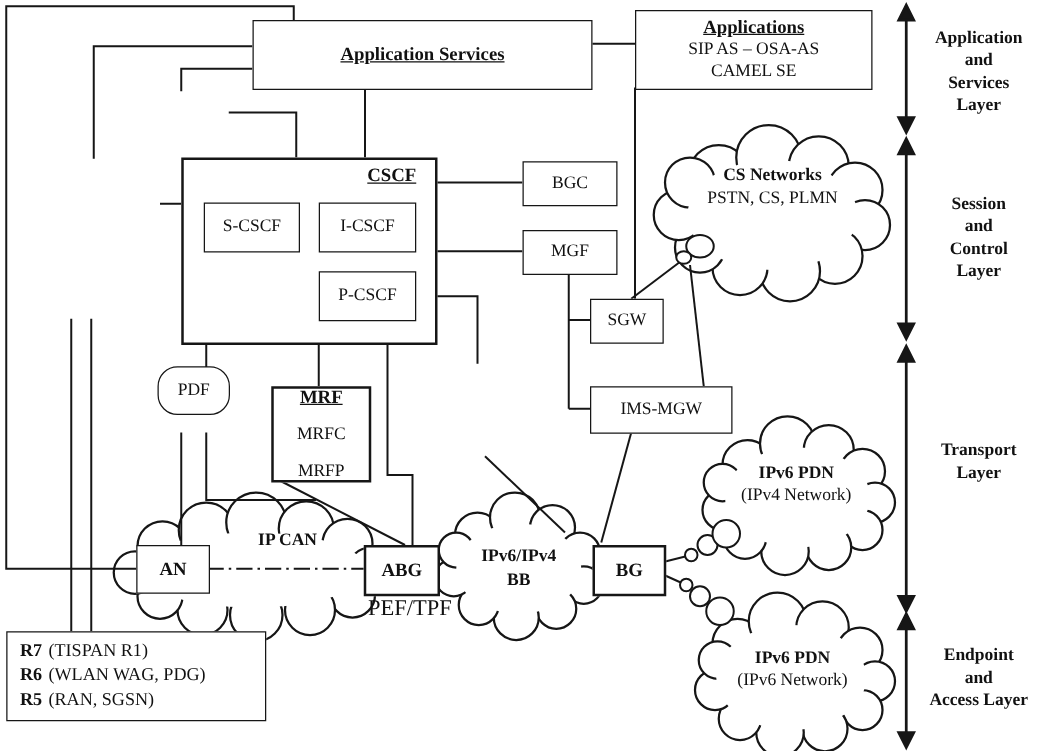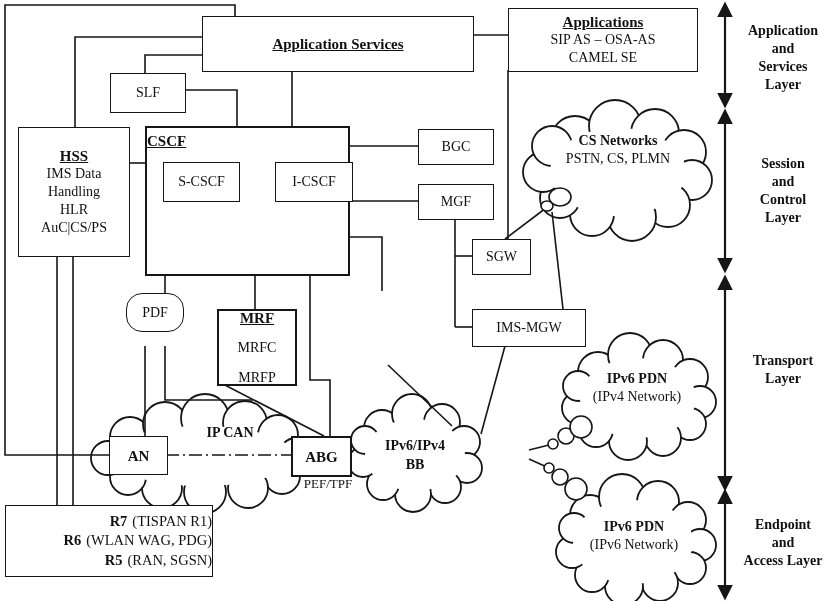--- a/index.html
+++ b/index.html
@@ -9,23 +9,23 @@
   .box{position:absolute;border:1.6px solid #161616;background:#fff;z-index:3;
        display:flex;flex-direction:column;align-items:center;justify-content:center;
        text-align:center;font-size:14px;line-height:18px;}
   .thick{border-width:2.6px;}
   .b{font-weight:bold;}
   .u{text-decoration:underline;}
   .t15{font-size:15px;}
   .cloud-label{position:absolute;z-index:4;text-align:center;font-size:14px;line-height:18px;}
   .layer-label{position:absolute;z-index:4;text-align:center;font-weight:bold;font-size:14px;
                line-height:18px;white-space:pre-line;width:110px;left:728px;}
-  .free-label{position:absolute;z-index:4;font-size:13px;}
-  .cscf-title{position:absolute;top:4px;left:0;right:3px;text-align:left;}
-  .r-lines{align-items:flex-end;padding-left:10px;line-height:19.5px;font-size:14.5px;}
+  .free-label{position:absolute;z-index:4;font-size:18px;}
+  .cscf-title{position:absolute;top:4px;left:0;right:15px;text-align:right;}
+  .r-lines{align-items:flex-start;padding-left:10px;line-height:19.5px;font-size:14.5px;}
   .r-lines .b{margin-right:5px;}
 </style>
 </head>
 <body>
 
 <div class="stage">
 
   <svg class="wires" width="838" height="601" viewBox="0 0 838 601">
     <g stroke="#161616" stroke-width="1.8" fill="#fff">
       <circle cx="575" cy="140" r="24"></circle>
@@ -162,40 +162,33 @@
   <div class="box" style="left:202px;top:16px;width:270px;height:54px;">
     <div class="b u t15">Application Services</div>
   </div>
 
   <div class="box" style="left:508px;top:8px;width:188px;height:62px;">
     <div class="b u t15">Applications</div>
     <div>SIP AS – OSA-AS</div>
     <div>CAMEL SE</div>
   </div>
 
-  <div class="box" style="left:110px;top:73px;width:74px;height:38px;">
-    <div>SLF</div>
-  </div>
-
-  <div class="box" style="left:18px;top:127px;width:110px;height:128px;">
-    <div class="b u t15">HSS</div>
-    <div>IMS Data</div>
-    <div>Handling</div>
-    <div>HLR</div>
-    <div>AuC|CS/PS</div>
-  </div>
+
 
   <div class="box thick" style="left:145px;top:126px;width:201px;height:146px;">
     <div class="cscf-title b u t15">CSCF</div>
   </div>
   <div class="box" style="left:163px;top:162px;width:75px;height:38px;">
     <div>S-CSCF</div>
   </div>
-  <div class="box" style="left:255px;top:162px;width:76px;height:38px;margin-left:20px;">
+  <div class="box" style="left:255px;top:162px;width:76px;height:38px;">
     <div>I-CSCF</div>
+  </div>
+  <div class="box" style="left:255px;top:217px;width:76px;height:38px;">
+    <div>P-CSCF</div>
   </div>
 
   <div class="box" style="left:418px;top:129px;width:74px;height:34px;">
     <div>BGC</div>
   </div>
   <div class="box" style="left:418px;top:184px;width:74px;height:34px;">
     <div>MGF</div>
   </div>
   <div class="box" style="left:472px;top:239px;width:57px;height:34px;">
     <div>SGW</div>
@@ -211,20 +204,23 @@
     <div class="b u t15">MRF</div>
     <div>MRFC</div>
     <div>MRFP</div>
   </div>
 
   <div class="box" style="left:109px;top:436px;width:57px;height:37px;">
     <div class="b t15">AN</div>
   </div>
   <div class="box thick" style="left:291px;top:436px;width:57px;height:37px;">
     <div class="b t15">ABG</div>
+  </div>
+  <div class="box" style="left:474px;top:436px;width:55px;height:37px;border-width:2px;">
+    <div class="b t15">BG</div>
   </div>
 
   <div class="box r-lines" style="left:5px;top:505px;width:196px;height:70px;">
     <div><span class="b">R7</span><span>(TISPAN R1)</span></div>
     <div><span class="b">R6</span><span>(WLAN WAG, PDG)</span></div>
     <div><span class="b">R5</span><span>(RAN, SGSN)</span></div>
   </div>
 
   <div class="cloud-label" style="left:548px;top:132px;width:140px;">
     <div class="b">CS Networks</div>

